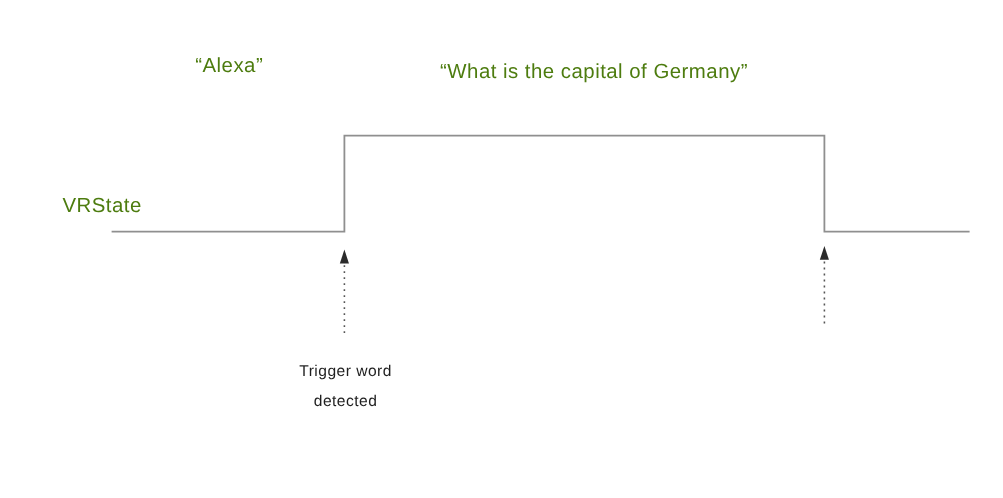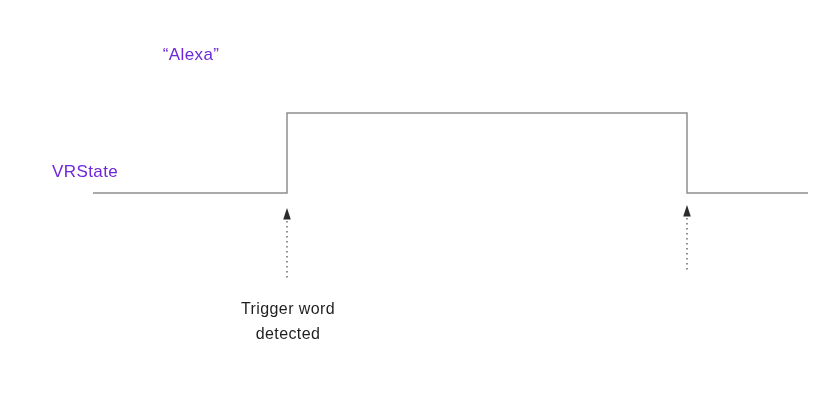--- a/index.html
+++ b/index.html
@@ -20,21 +20,21 @@
     position: absolute;
     left: 0;
     top: 0;
     width: 836px;
     height: 415px;
   }
   .label {
     position: absolute;
     font-size: 17px;
     letter-spacing: 0.4px;
-    color: #6d28d9;
+    color: #4d7c0f;
     white-space: nowrap;
   }
   .utterance-trigger {
     left: 111px;
     top: 45px;
     width: 160px;
     text-align: center;
   }
   .utterance-query {
     left: 315px;
@@ -43,21 +43,21 @@
     text-align: center;
   }
   .signal-name {
     left: 52px;
     top: 162px;
   }
   .annotation {
     position: absolute;
     top: 296px;
     width: 170px;
-    font-size: 16px;
+    font-size: 13px;
     letter-spacing: 0.4px;
     line-height: 25px;
     text-align: center;
     white-space: pre-line;
     color: #1f1f1f;
   }
   .annotation-trigger { left: 203px; }
   .annotation-end    { left: 599px; }
 </style>
 </head>
@@ -75,20 +75,21 @@
     </g>
 
     <g>
       <line x1="687" y1="218" x2="687" y2="271" stroke="#555555" stroke-width="1.3" stroke-dasharray="1.6 3.4"></line>
       <polygon points="687,205 683.2,216.5 690.8,216.5" fill="#2b2b2b"></polygon>
     </g>
   </svg>
 
   <div class="label utterance-trigger">“Alexa”</div>
 
+  <div class="label utterance-query">“What is the capital of Germany”</div>
 
   <div class="label signal-name">VRState</div>
 
   <div class="annotation annotation-trigger">Trigger word
 detected</div>
 
 
 </div>
 
 </body></html>

